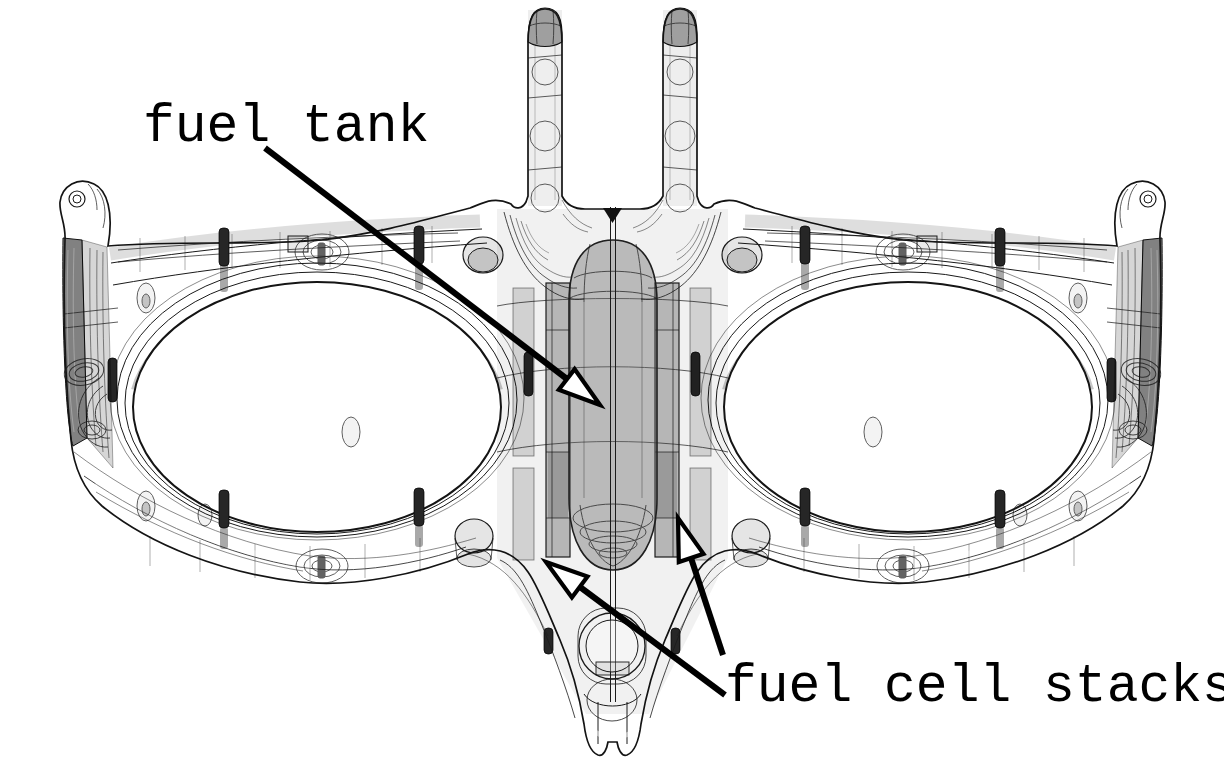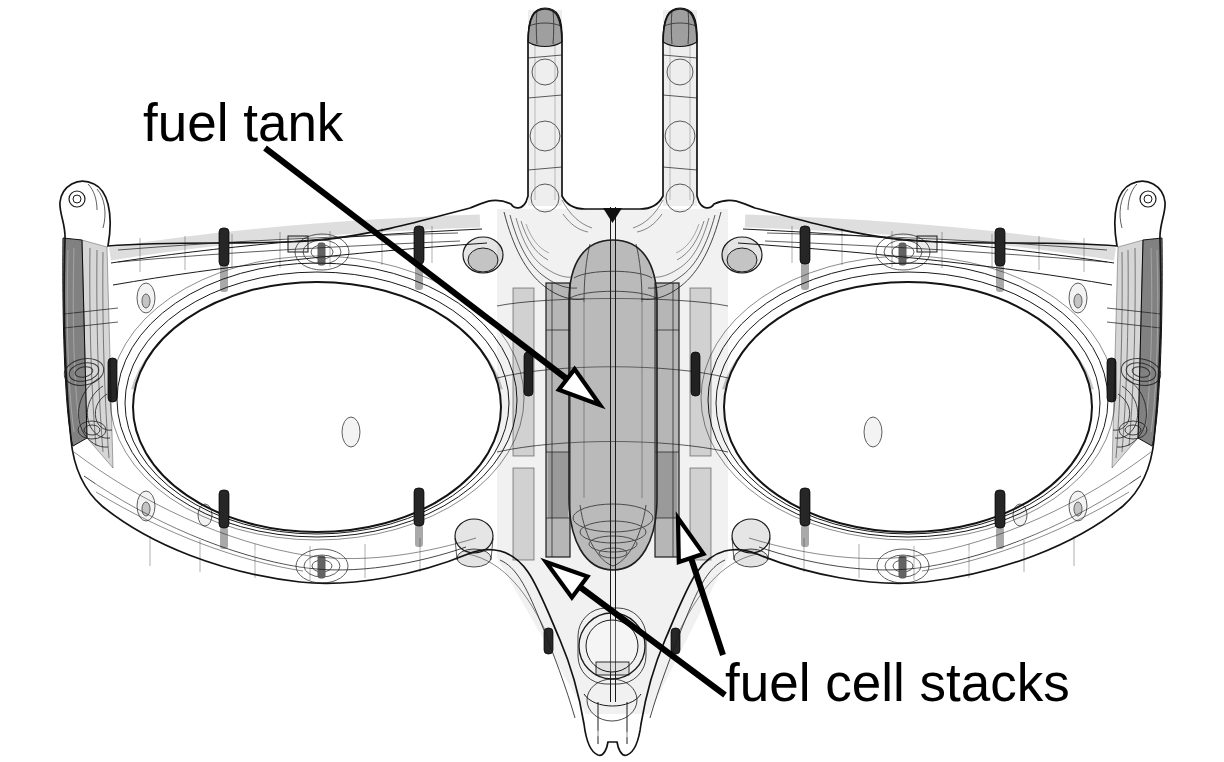--- a/index.html
+++ b/index.html
@@ -1,18 +1,18 @@
 <!DOCTYPE html>
 <html><head>
 <meta charset="utf-8">
 <style>
   html,body { margin:0; padding:0; background:#ffffff; }
   #stage {
     position:relative; width:1224px; height:762px; background:#ffffff;
-    overflow:hidden; font-family:Liberation Sans, sans-serif;
+    overflow:hidden; font-family:Liberation Mono, monospace;
   }
   svg { display:block; }
   
   .w  { fill:none; stroke:#1a1a1a; stroke-width:1; }
   .w2 { fill:none; stroke:#141414; stroke-width:1.7; }
   .f7 { opacity:.7; } .f5 { opacity:.5; } .f35 { opacity:.35; } .f8 { opacity:.8; }
   .pin     { fill:#262626; stroke:#000; stroke-width:.7; }
   .pintail { fill:rgba(30,30,30,.38); }
   .shade   { fill:rgba(0,0,0,.12); stroke:none; }
   .callout-line { stroke:#000; stroke-width:6; fill:none; stroke-linecap:butt; }

